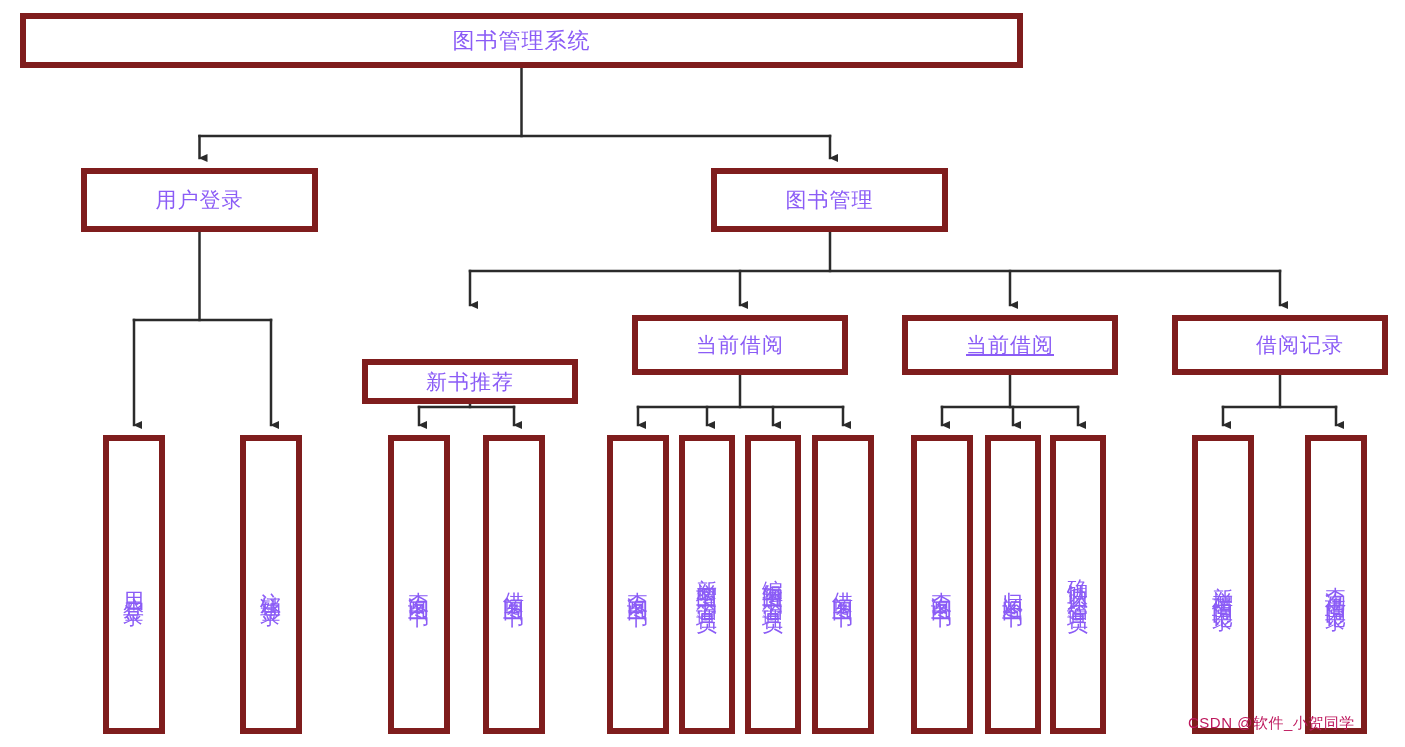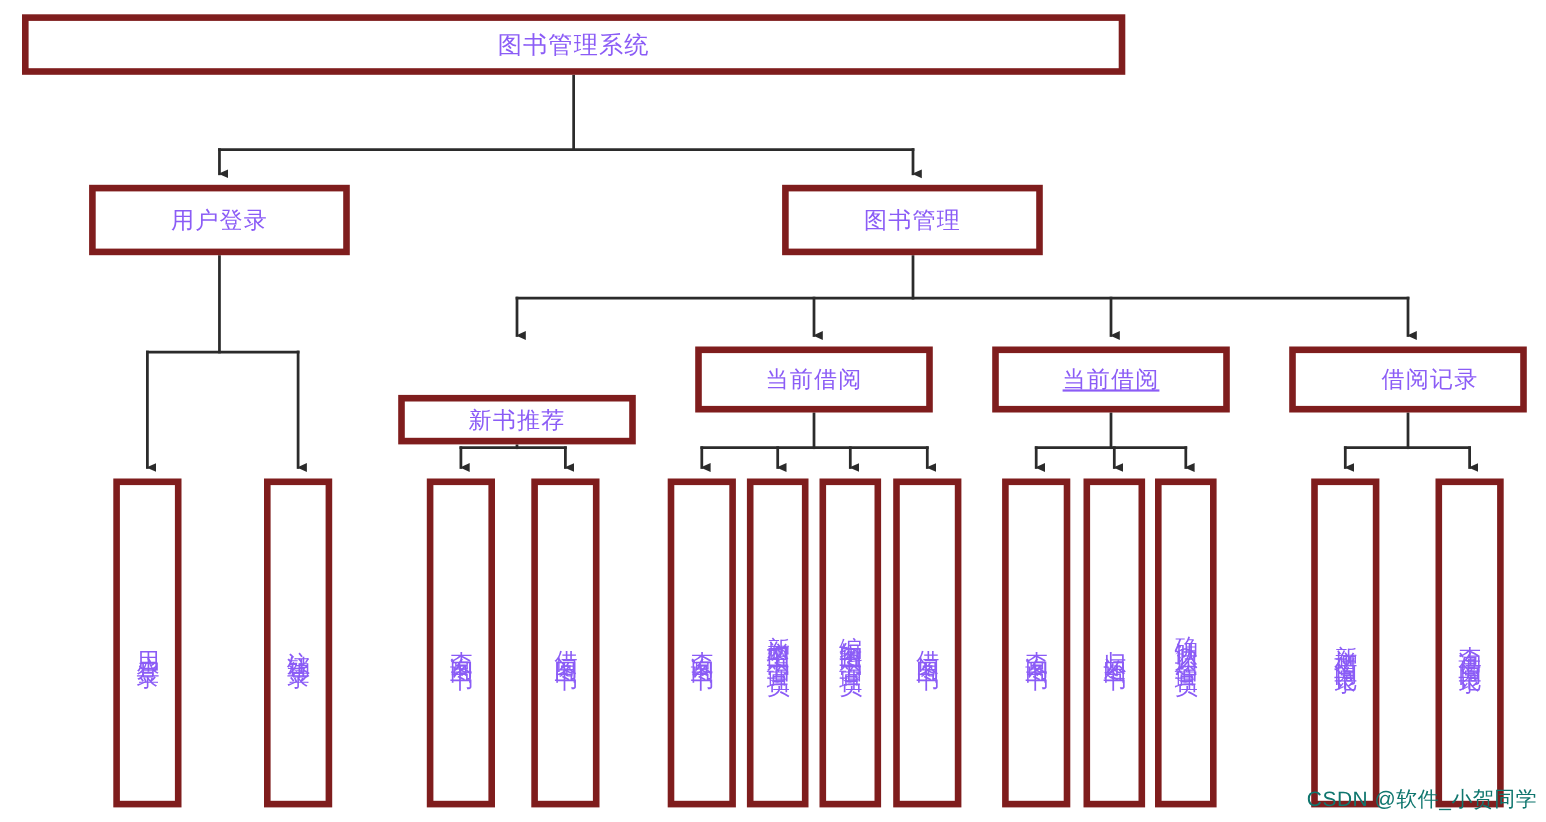--- a/index.html
+++ b/index.html
@@ -46,22 +46,22 @@
     line-height: 1;
     font-size: 21px;
     padding-top: 4px;
     padding-bottom: 4px;
   }
   .node.root {
     font-size: 22px;
   }
   .watermark {
     position: absolute;
-    color: #0f766e;
-    font-size: 19px;
+    color: #be185d;
+    font-size: 15px;
     white-space: nowrap;
     letter-spacing: 0.5px;
   }
 </style>
 </head>
 <body>
 
 <div id="diagram-root">
 
   <svg id="edges-layer" viewBox="0 0 1405 747" width="1405" height="747" xmlns="http://www.w3.org/2000/svg">

